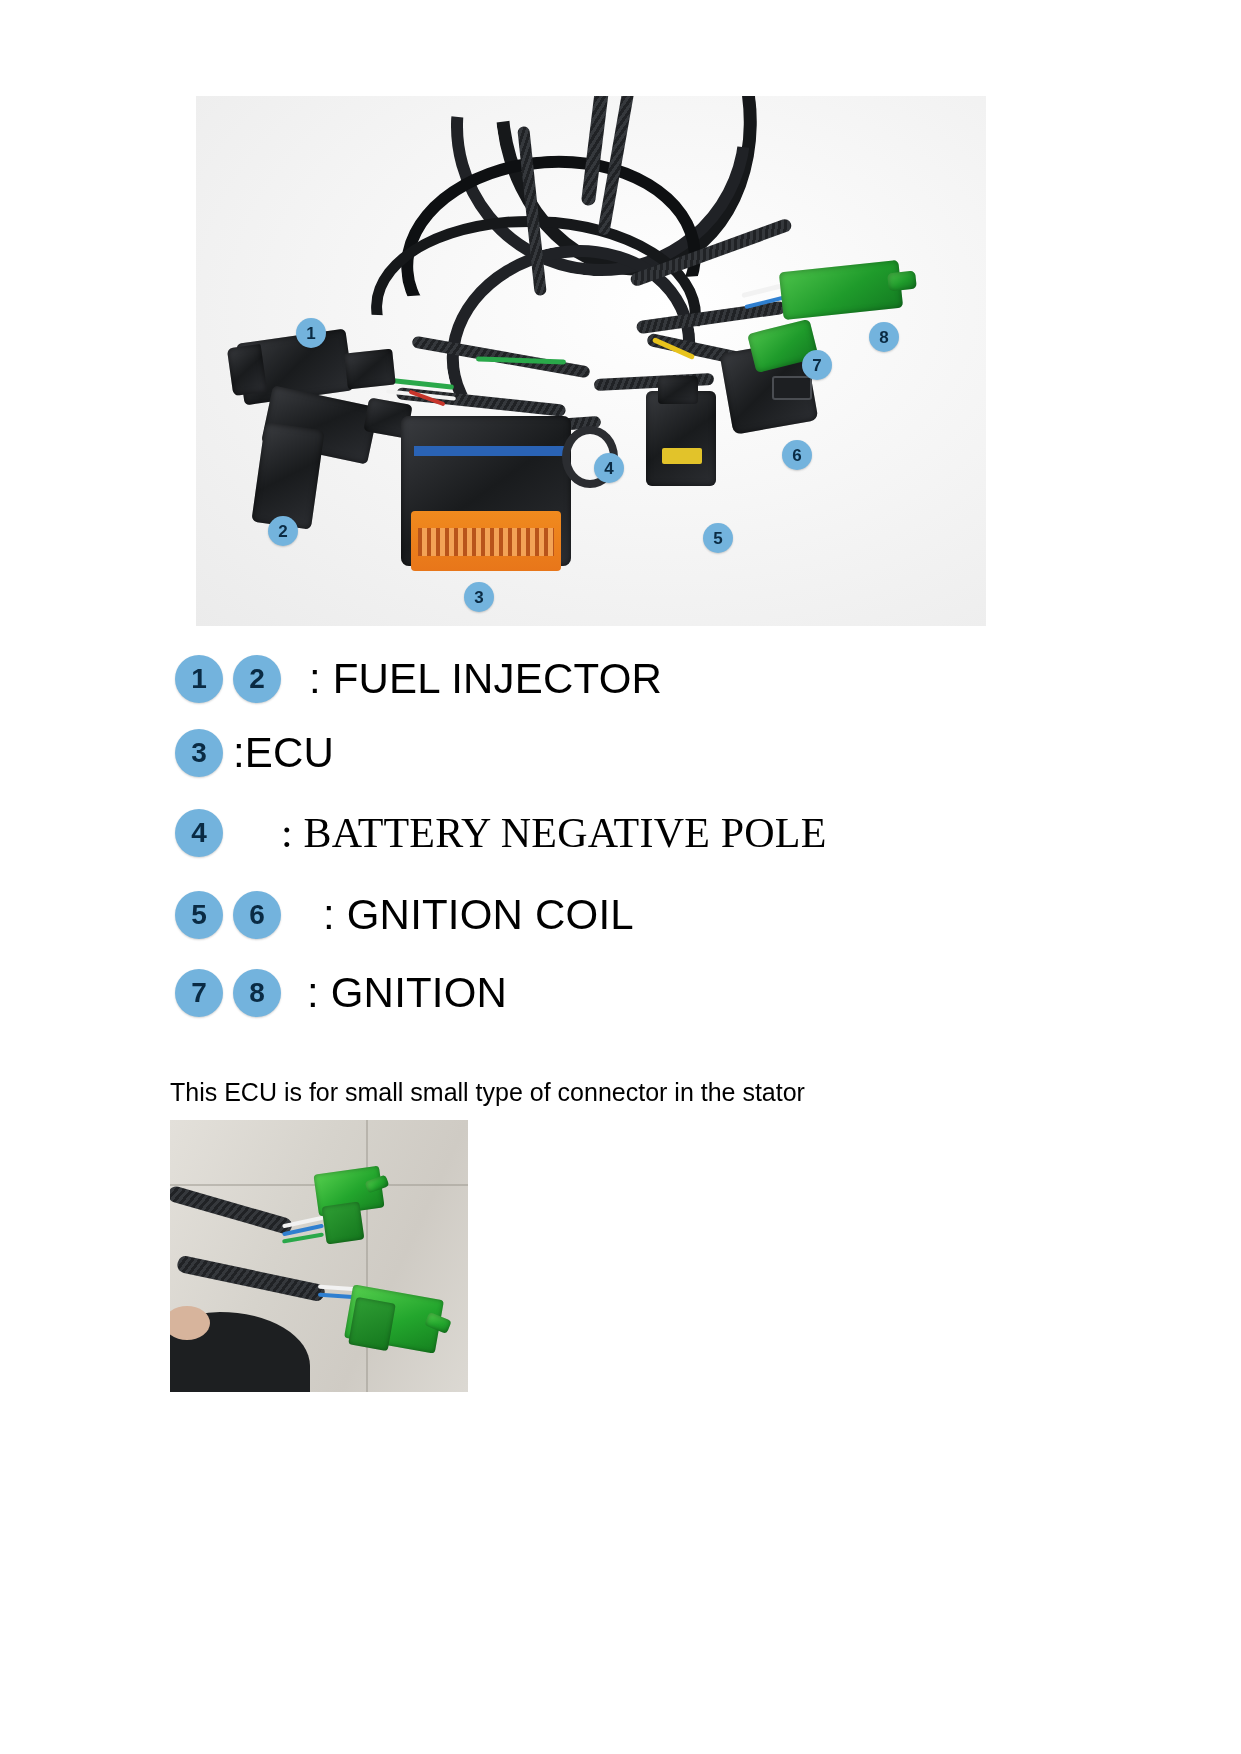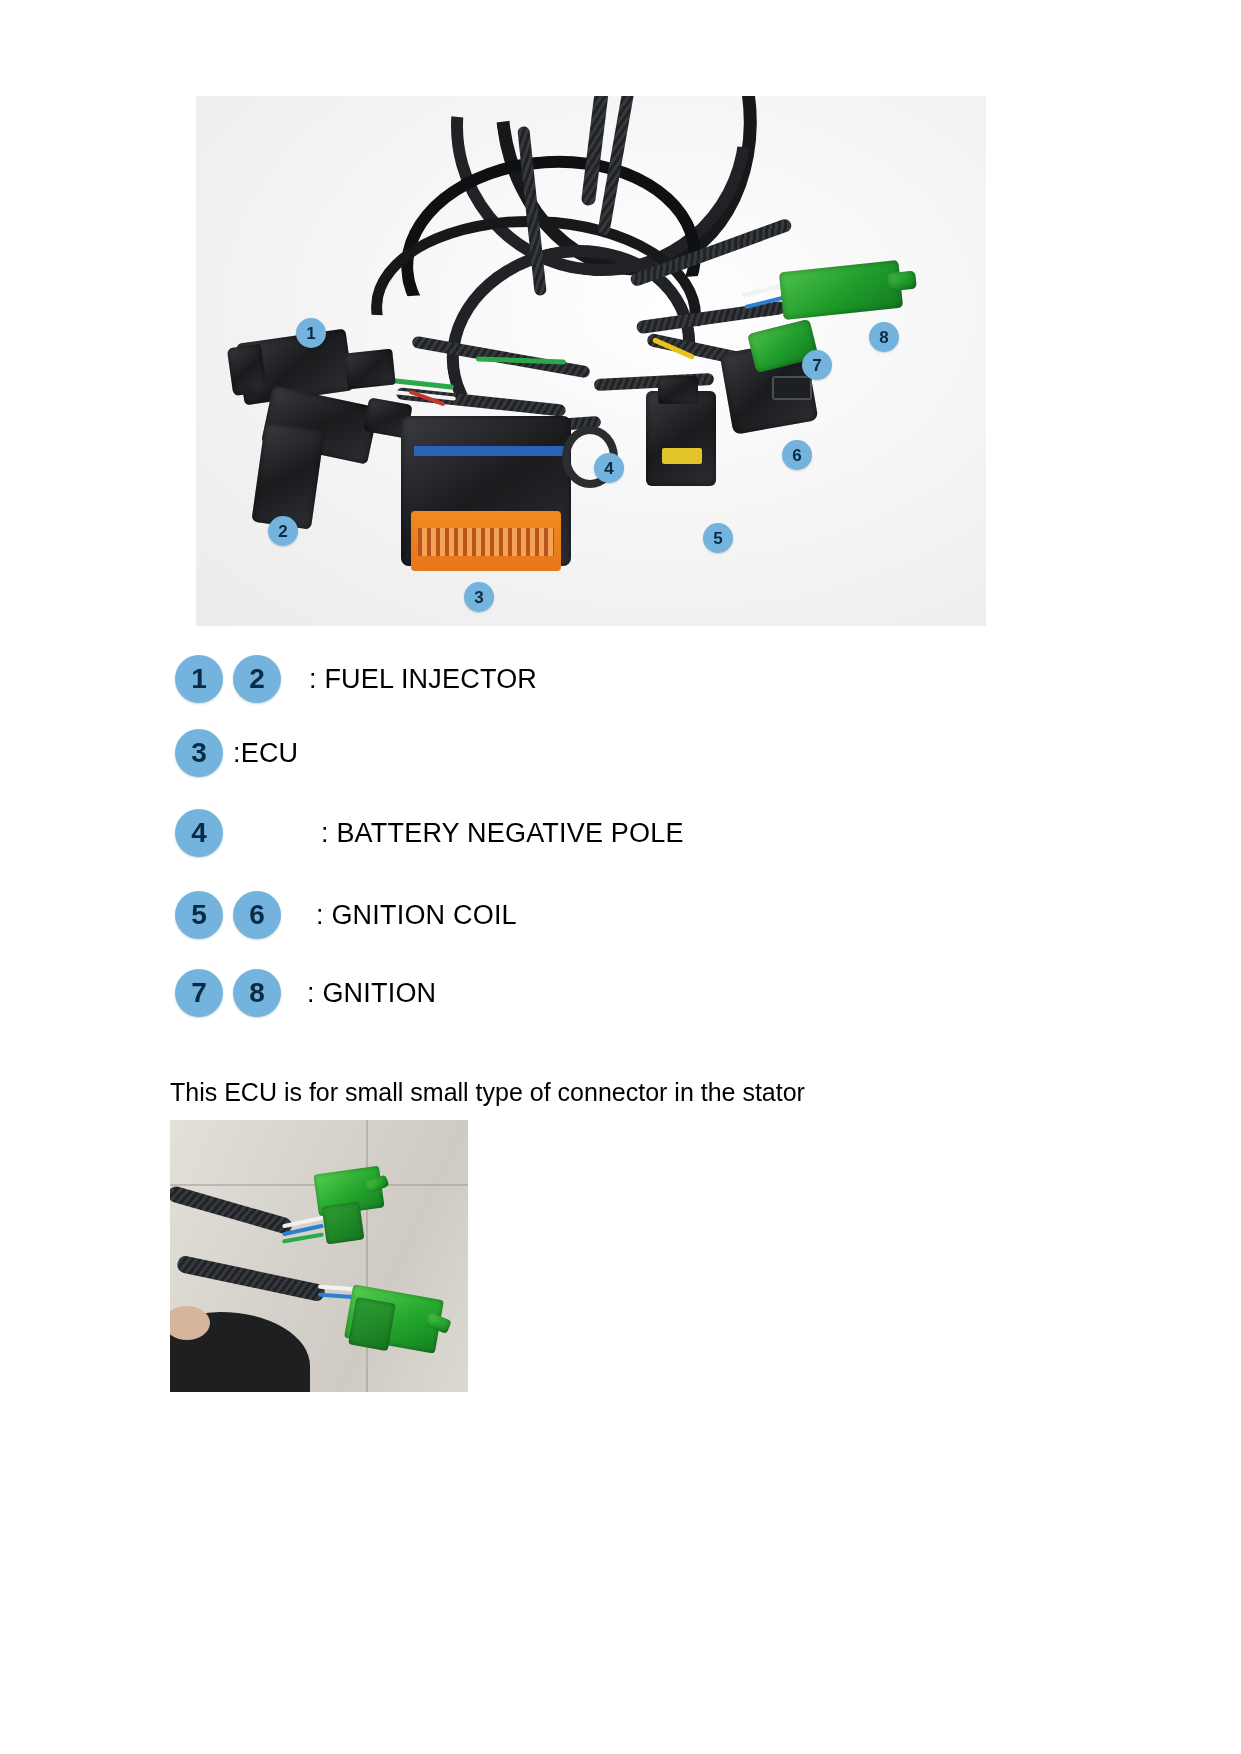--- a/index.html
+++ b/index.html
@@ -99,28 +99,28 @@
     align-items: center;
   }
   .bubble.big {
     width: 48px;
     height: 48px;
     font-size: 28px;
     position: relative;
     margin-right: 10px;
   }
   .legend-text {
-    font-size: 27px;
+    font-size: 42px;
     letter-spacing: .2px;
     white-space: nowrap;
   }
   .row1 .legend-text { margin-left: 18px; }
   .row2 .legend-text { }
-  .row3 .legend-text { margin-left: 88px; }
-  .row4 .legend-text { margin-left: 25px; }
+  .row3 .legend-text { margin-left: 48px; font-family: Liberation Serif, serif; }
+  .row4 .legend-text { margin-left: 32px; }
   .row5 .legend-text { margin-left: 16px; }
   .row2 { margin-bottom: 32px; }
   .row3 { margin-bottom: 34px; }
   .row4 { margin-bottom: 30px; }
 
   
   .note {
     position: absolute;
     left: 170px;
     top: 1078px;

